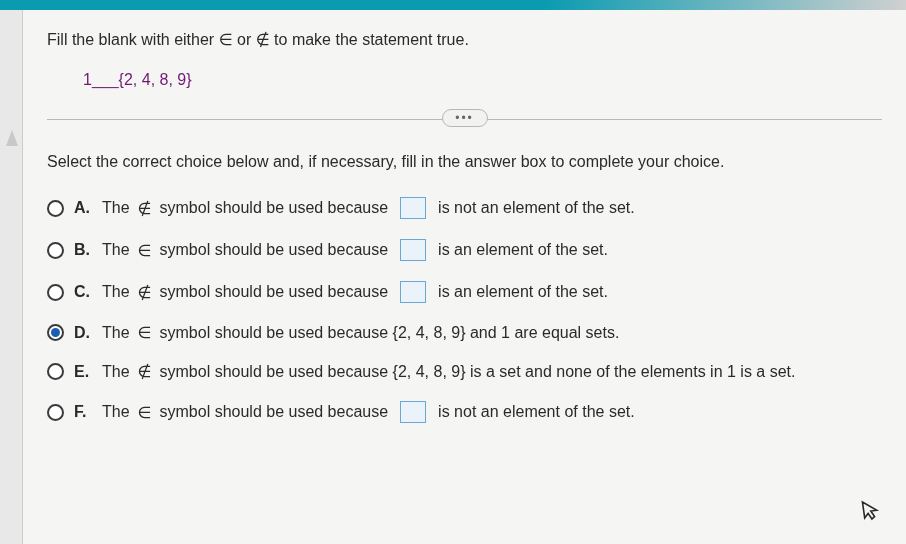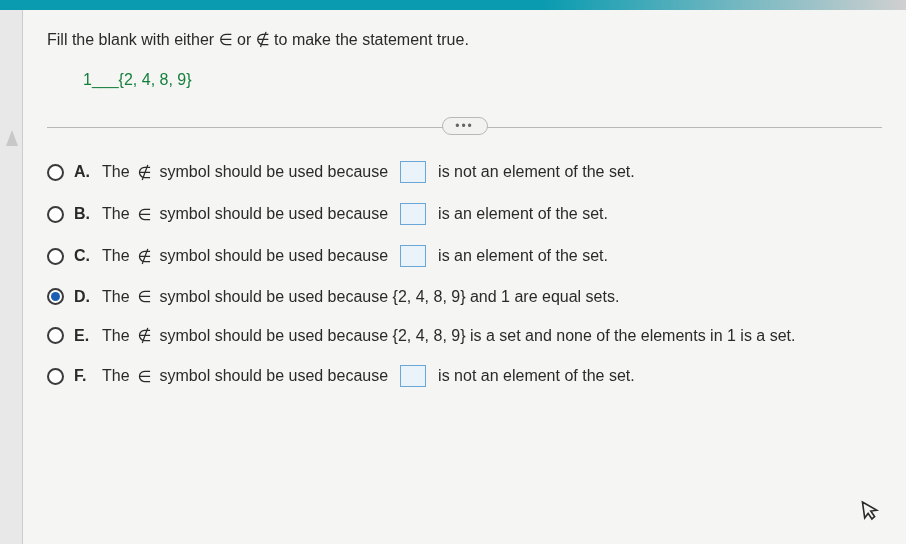--- a/index.html
+++ b/index.html
@@ -36,23 +36,23 @@
       background: #c8c8c8;
       clip-path: polygon(50% 0, 100% 100%, 0 100%);
     }
     .question-text {
       font-size: 16px;
       color: #2a2a2a;
       margin-bottom: 22px;
     }
     .expression {
       font-size: 16px;
-      color: #15803d;
+      color: #701a75;
       margin-left: 36px;
-      margin-bottom: 28px;
+      margin-bottom: 20px;
       white-space: pre;
     }
     .divider-row {
       position: relative;
       height: 20px;
       margin-bottom: 24px;
     }
     .divider-line {
       border: none;
       border-top: 1px solid #b8b8b8;
@@ -155,20 +155,21 @@
 
   <p class="expression">1___{2, 4, 8, 9}</p>
 
   <div class="divider-row">
     <hr class="divider-line">
     <div class="ellipsis-pill">
       <span>•••</span>
     </div>
   </div>
 
+  <p class="instruction">Select the correct choice below and, if necessary, fill in the answer box to complete your choice.</p>
 
   <div class="choice">
     <span class="radio"></span>
     <span class="letter">A.</span>
     <span class="choice-text">
       <span>The </span>
       <span>∉</span>
       <span> symbol should be used because</span>
       <span class="answer-box"></span>
       <span>is not an element of the set.</span>

